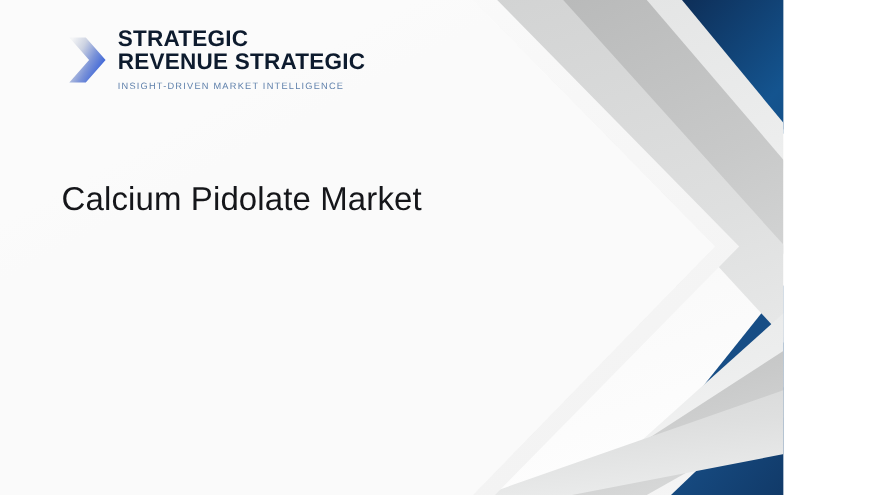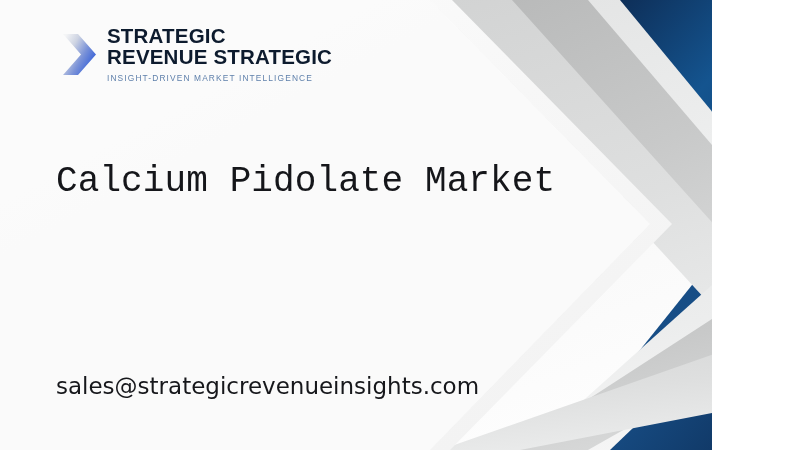--- a/index.html
+++ b/index.html
@@ -55,23 +55,23 @@
     letter-spacing:1.12px;
     color:#5f80ab;
     white-space:nowrap;
     margin-top:7px;
   }
 
   
   #report-title {
     position:absolute;
     left:56px; top:163px;
-    font-family:Liberation Mono, monospace;
+    font-family:Liberation Sans, sans-serif;
     font-weight:400;
-    font-size:36px;
+    font-size:30px;
     line-height:38px;
     color:#15161a;
     letter-spacing:0.1px;
     white-space:nowrap;
     z-index:5;
   }
 
   
   #contact-email {
     position:absolute;
@@ -157,15 +157,14 @@
     </svg>
     <div id="logo-text-block">
       <div class="logo-line">STRATEGIC</div>
       <div class="logo-line">REVENUE STRATEGIC</div>
       <div id="logo-tagline">INSIGHT-DRIVEN MARKET INTELLIGENCE</div>
     </div>
   </div>
 
   <h1 id="report-title">Calcium Pidolate Market</h1>
 
-  <div id="contact-email">sales@strategicrevenueinsights.com</div>
 
 </div>
 
 </body></html>

